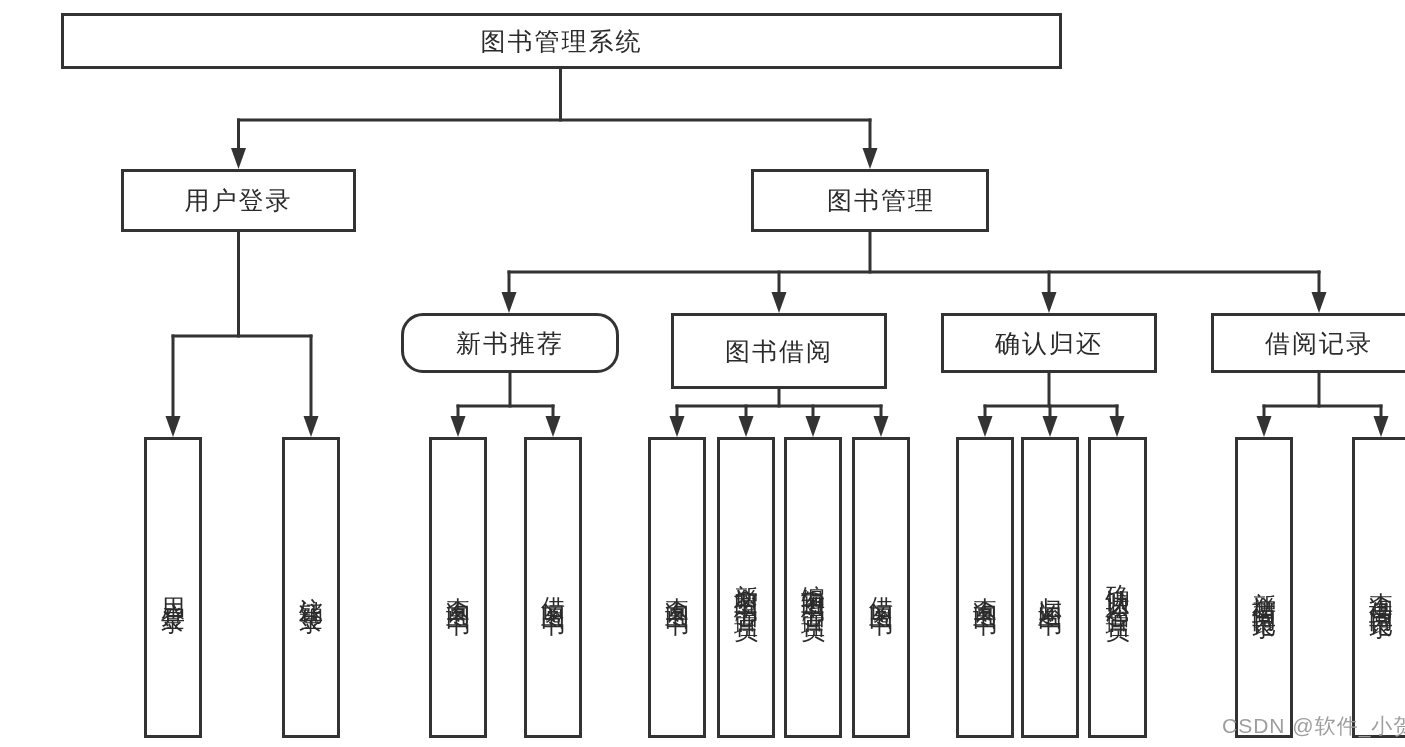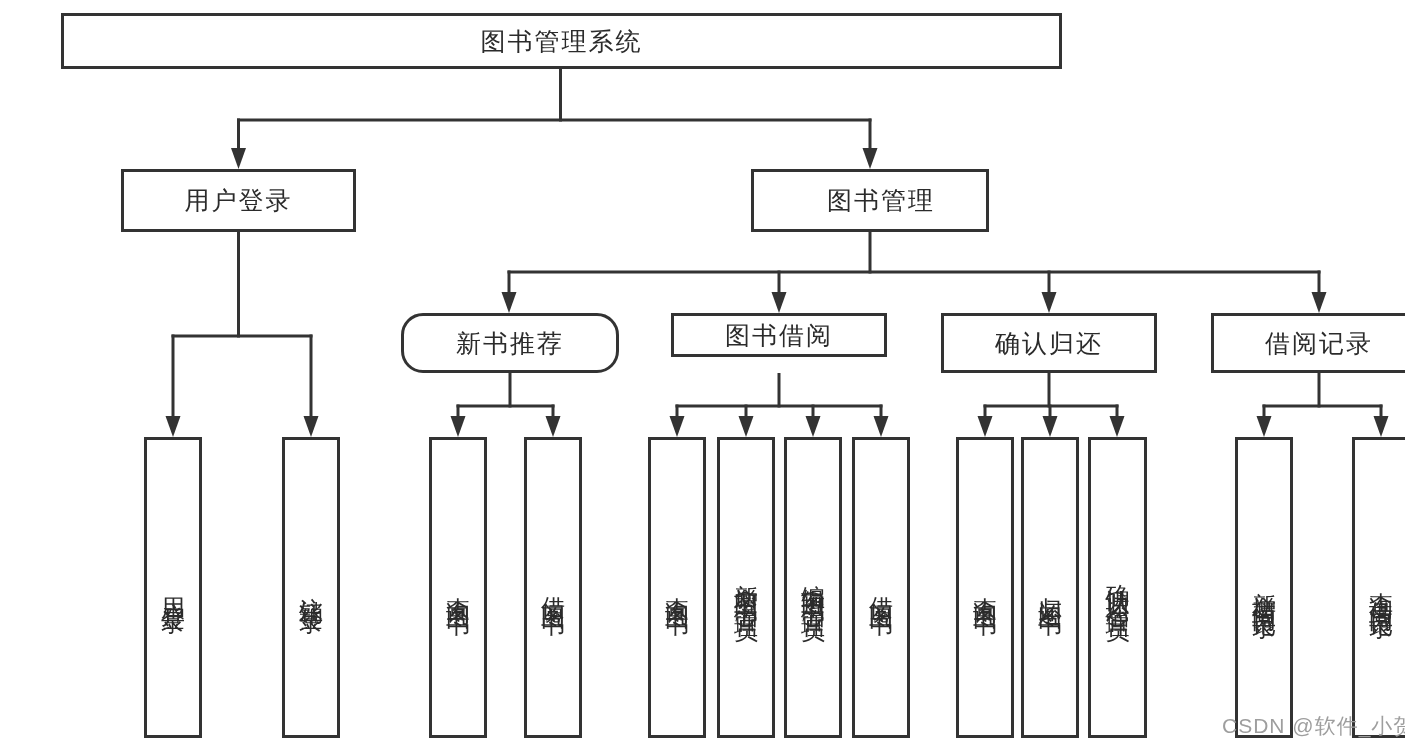--- a/index.html
+++ b/index.html
@@ -157,21 +157,21 @@
   <div class="hbox" style="left:82px; top:169px; width:235px; height:63px;">
     <span class="lbl">用户登录</span>
   </div>
   <div class="hbox" style="left:712px; top:169px; width:238px; height:63px;padding-left:22px;">
     <span class="lbl">图书管理</span>
   </div>
 
   <div class="hbox" style="left:362px; top:313px; width:218px; height:60px;border-radius:22px;">
     <span class="lbl">新书推荐</span>
   </div>
-  <div class="hbox" style="left:632px; top:313px; width:216px; height:44px;text-align:right;">
+  <div class="hbox" style="left:632px; top:313px; width:216px; height:76px;text-align:right;">
     <span class="lbl">图书借阅</span>
   </div>
   <div class="hbox" style="left:902px; top:313px; width:216px; height:60px;">
     <span class="lbl">确认归还</span>
   </div>
   <div class="hbox" style="left:1172px; top:313px; width:216px; height:60px;">
     <span class="lbl">借阅记录</span>
   </div>
 
   <div class="vbox" style="left:105px;">

